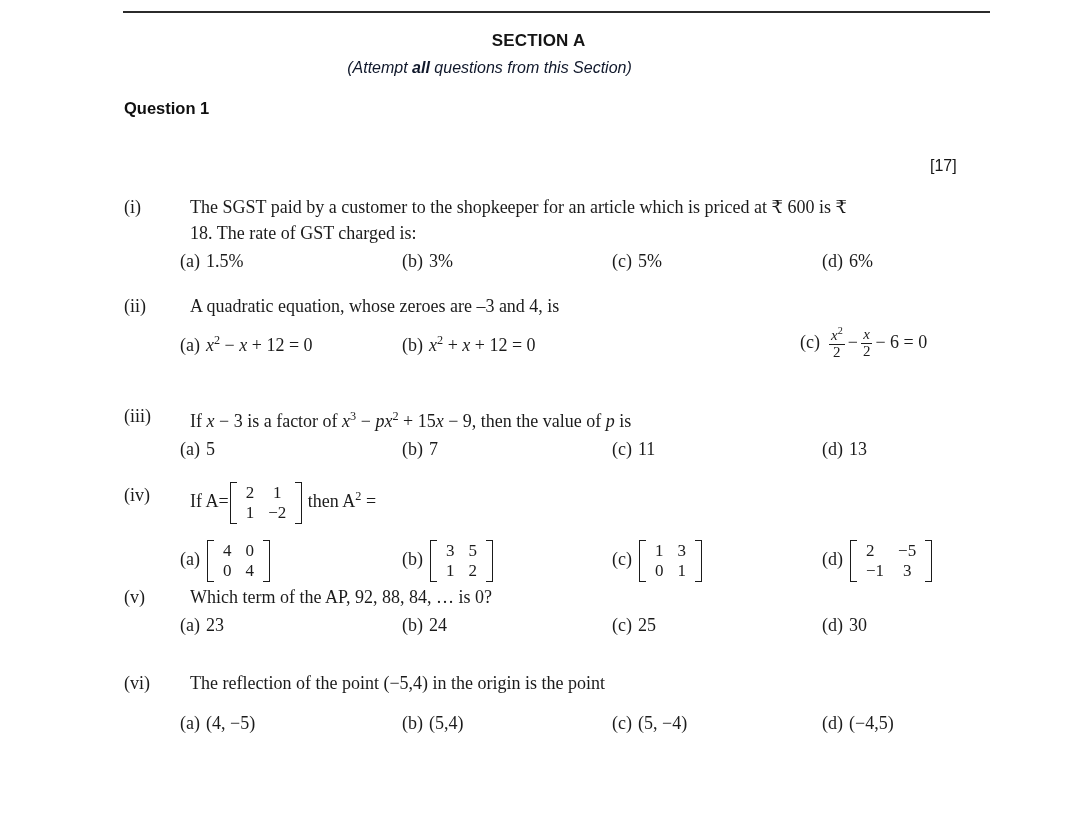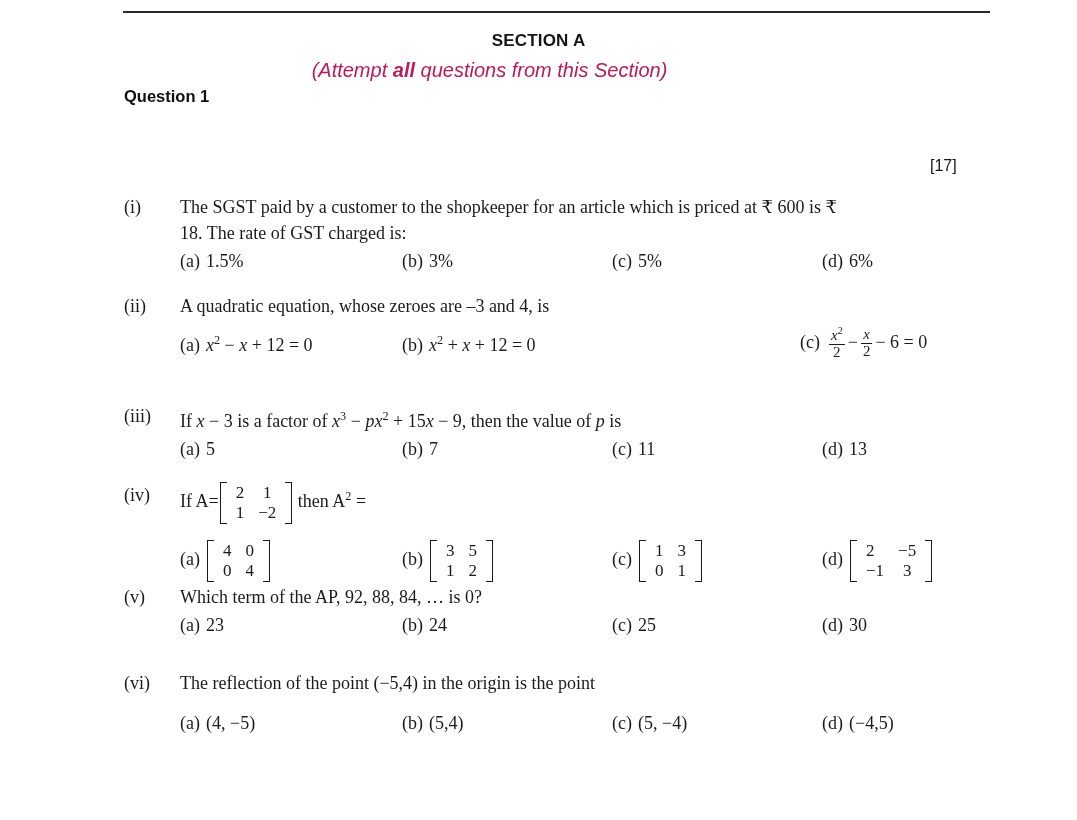--- a/index.html
+++ b/index.html
@@ -47,29 +47,29 @@
     color: #151515;
   }
   .section-subtitle {
     position: absolute;
     left: 0;
     top: 59px;
     width: 979px;
     text-align: center;
     font-family: "Liberation Sans", "DejaVu Sans", sans-serif;
     font-style: italic;
-    font-size: 20px;
-    color: #be185d;
+    font-size: 16px;
+    color: #0f172a;
   }
   .section-subtitle b { font-weight: bold; font-style: italic; }
 
   .question-heading {
     position: absolute;
     left: 124px;
-    top: 87px;
+    top: 99px;
     font-family: "Liberation Sans", "DejaVu Sans", sans-serif;
     font-weight: bold;
     font-size: 16.5px;
     color: #101010;
   }
 
   .instruction {
     position: absolute;
     left: 124px;
     top: 129px;
@@ -103,20 +103,21 @@
     width: 52px;
     text-align: left;
     font-size: 18px;
   }
   .q-body {
     margin-left: 56px;
   }
   .q-stem {
     font-size: 18px;
     line-height: 26px;
+    margin-left: 10px;
   }
 
   .opts {
     position: relative;
     height: 26px;
     margin-top: 2px;
   }
   .opt {
     position: absolute;
     top: 0;

